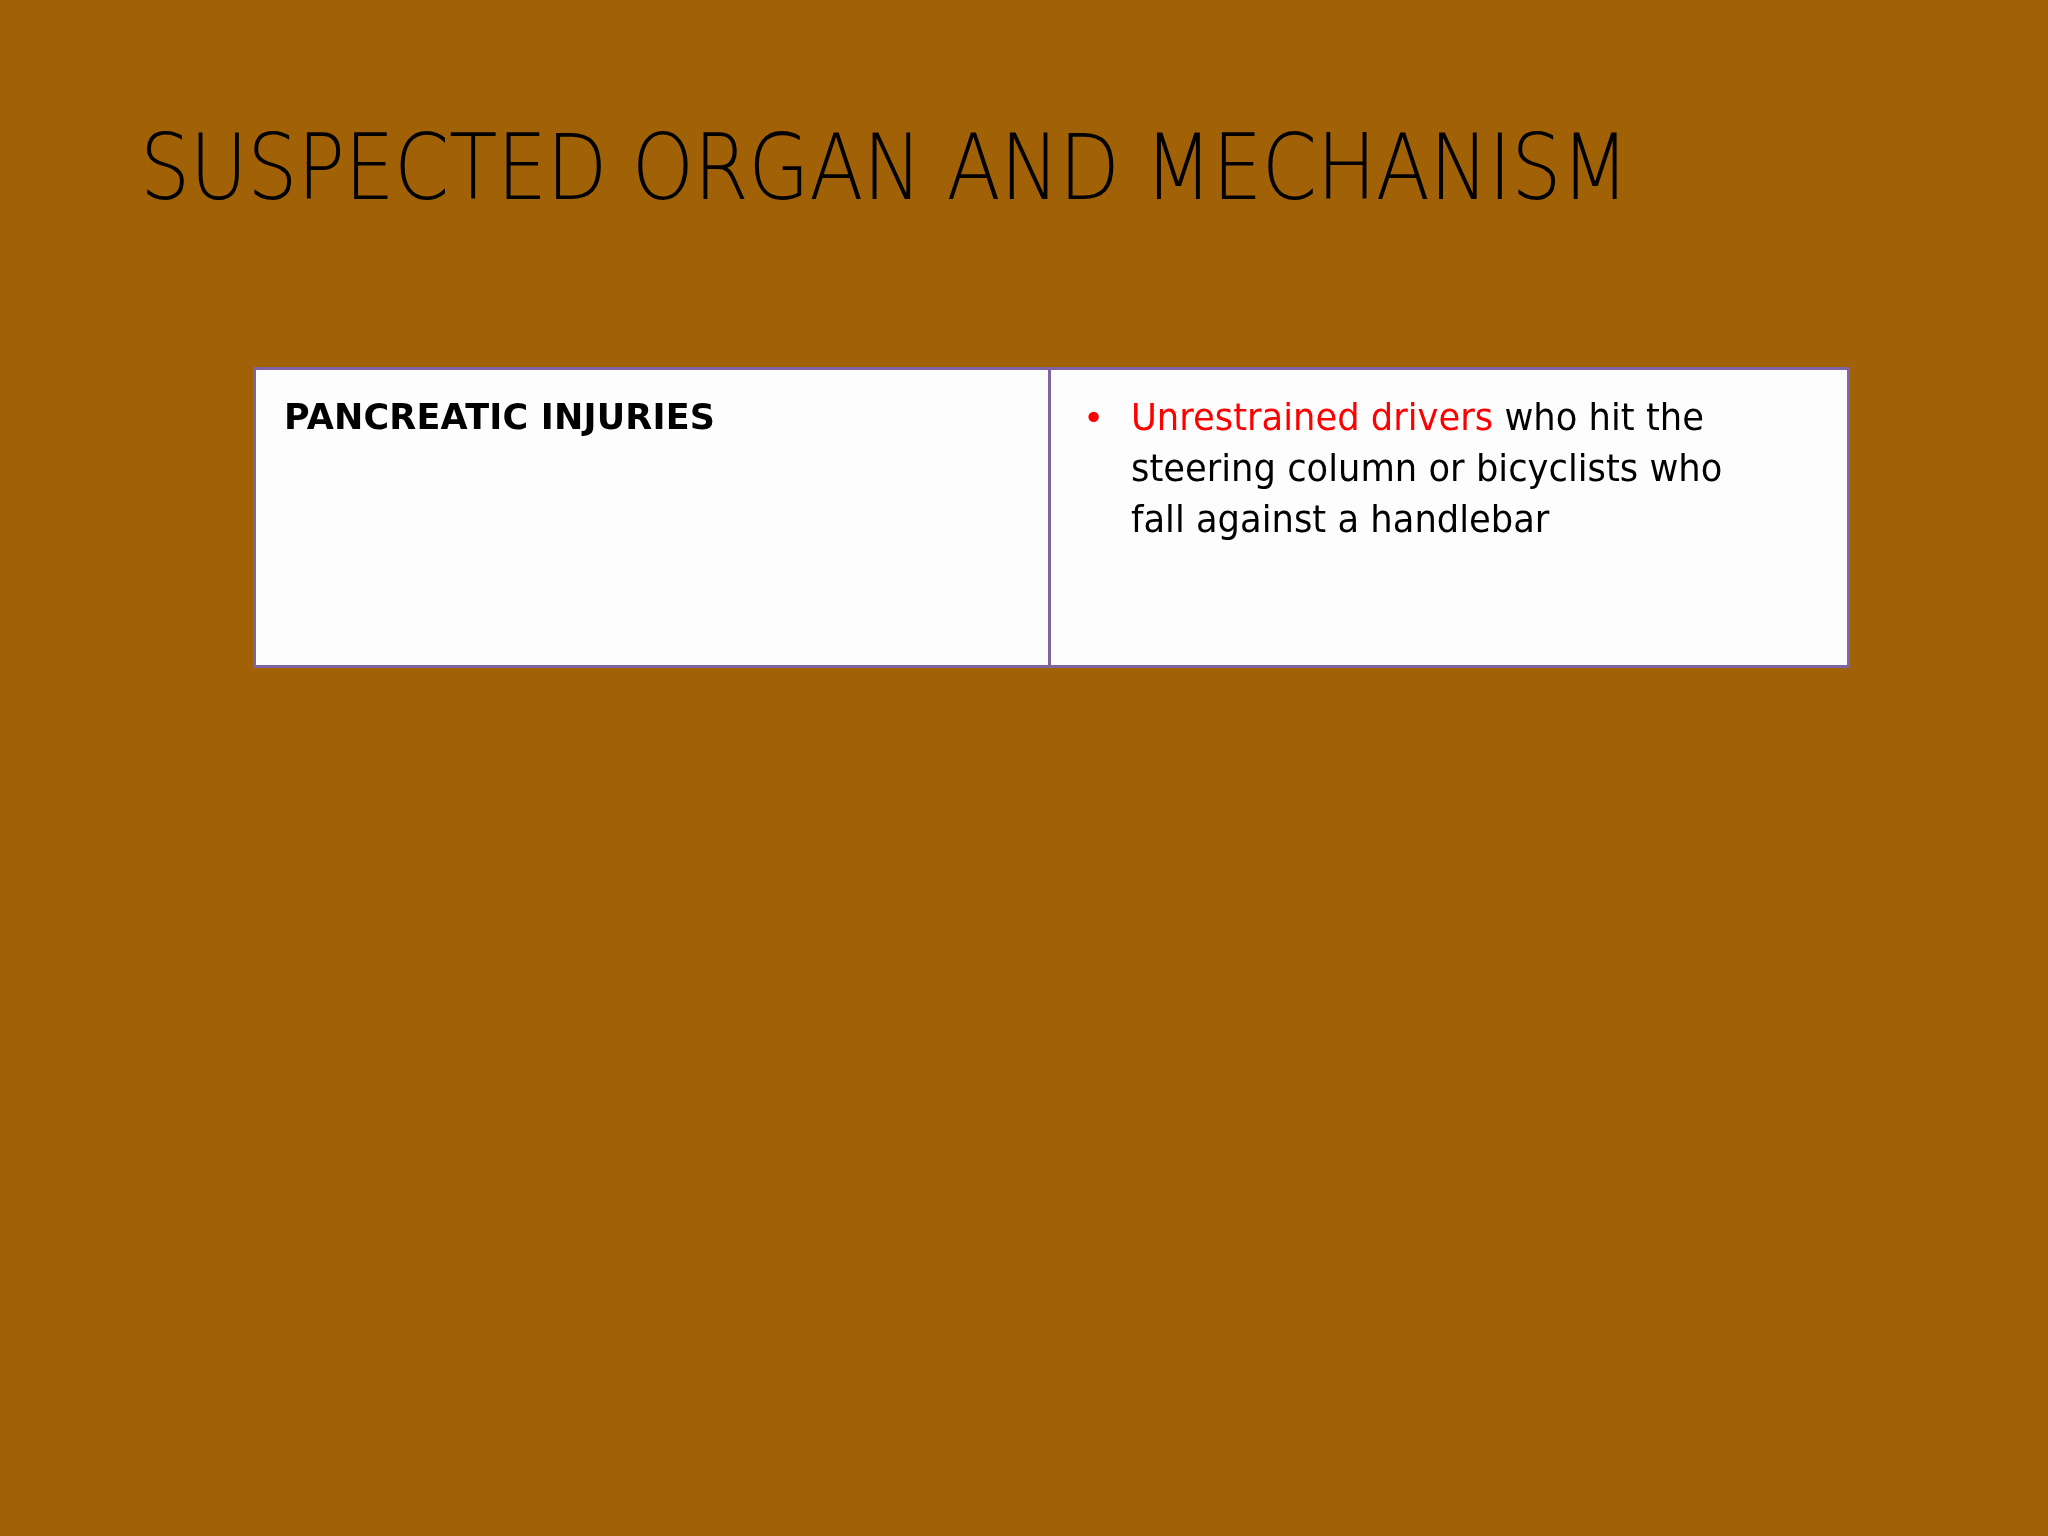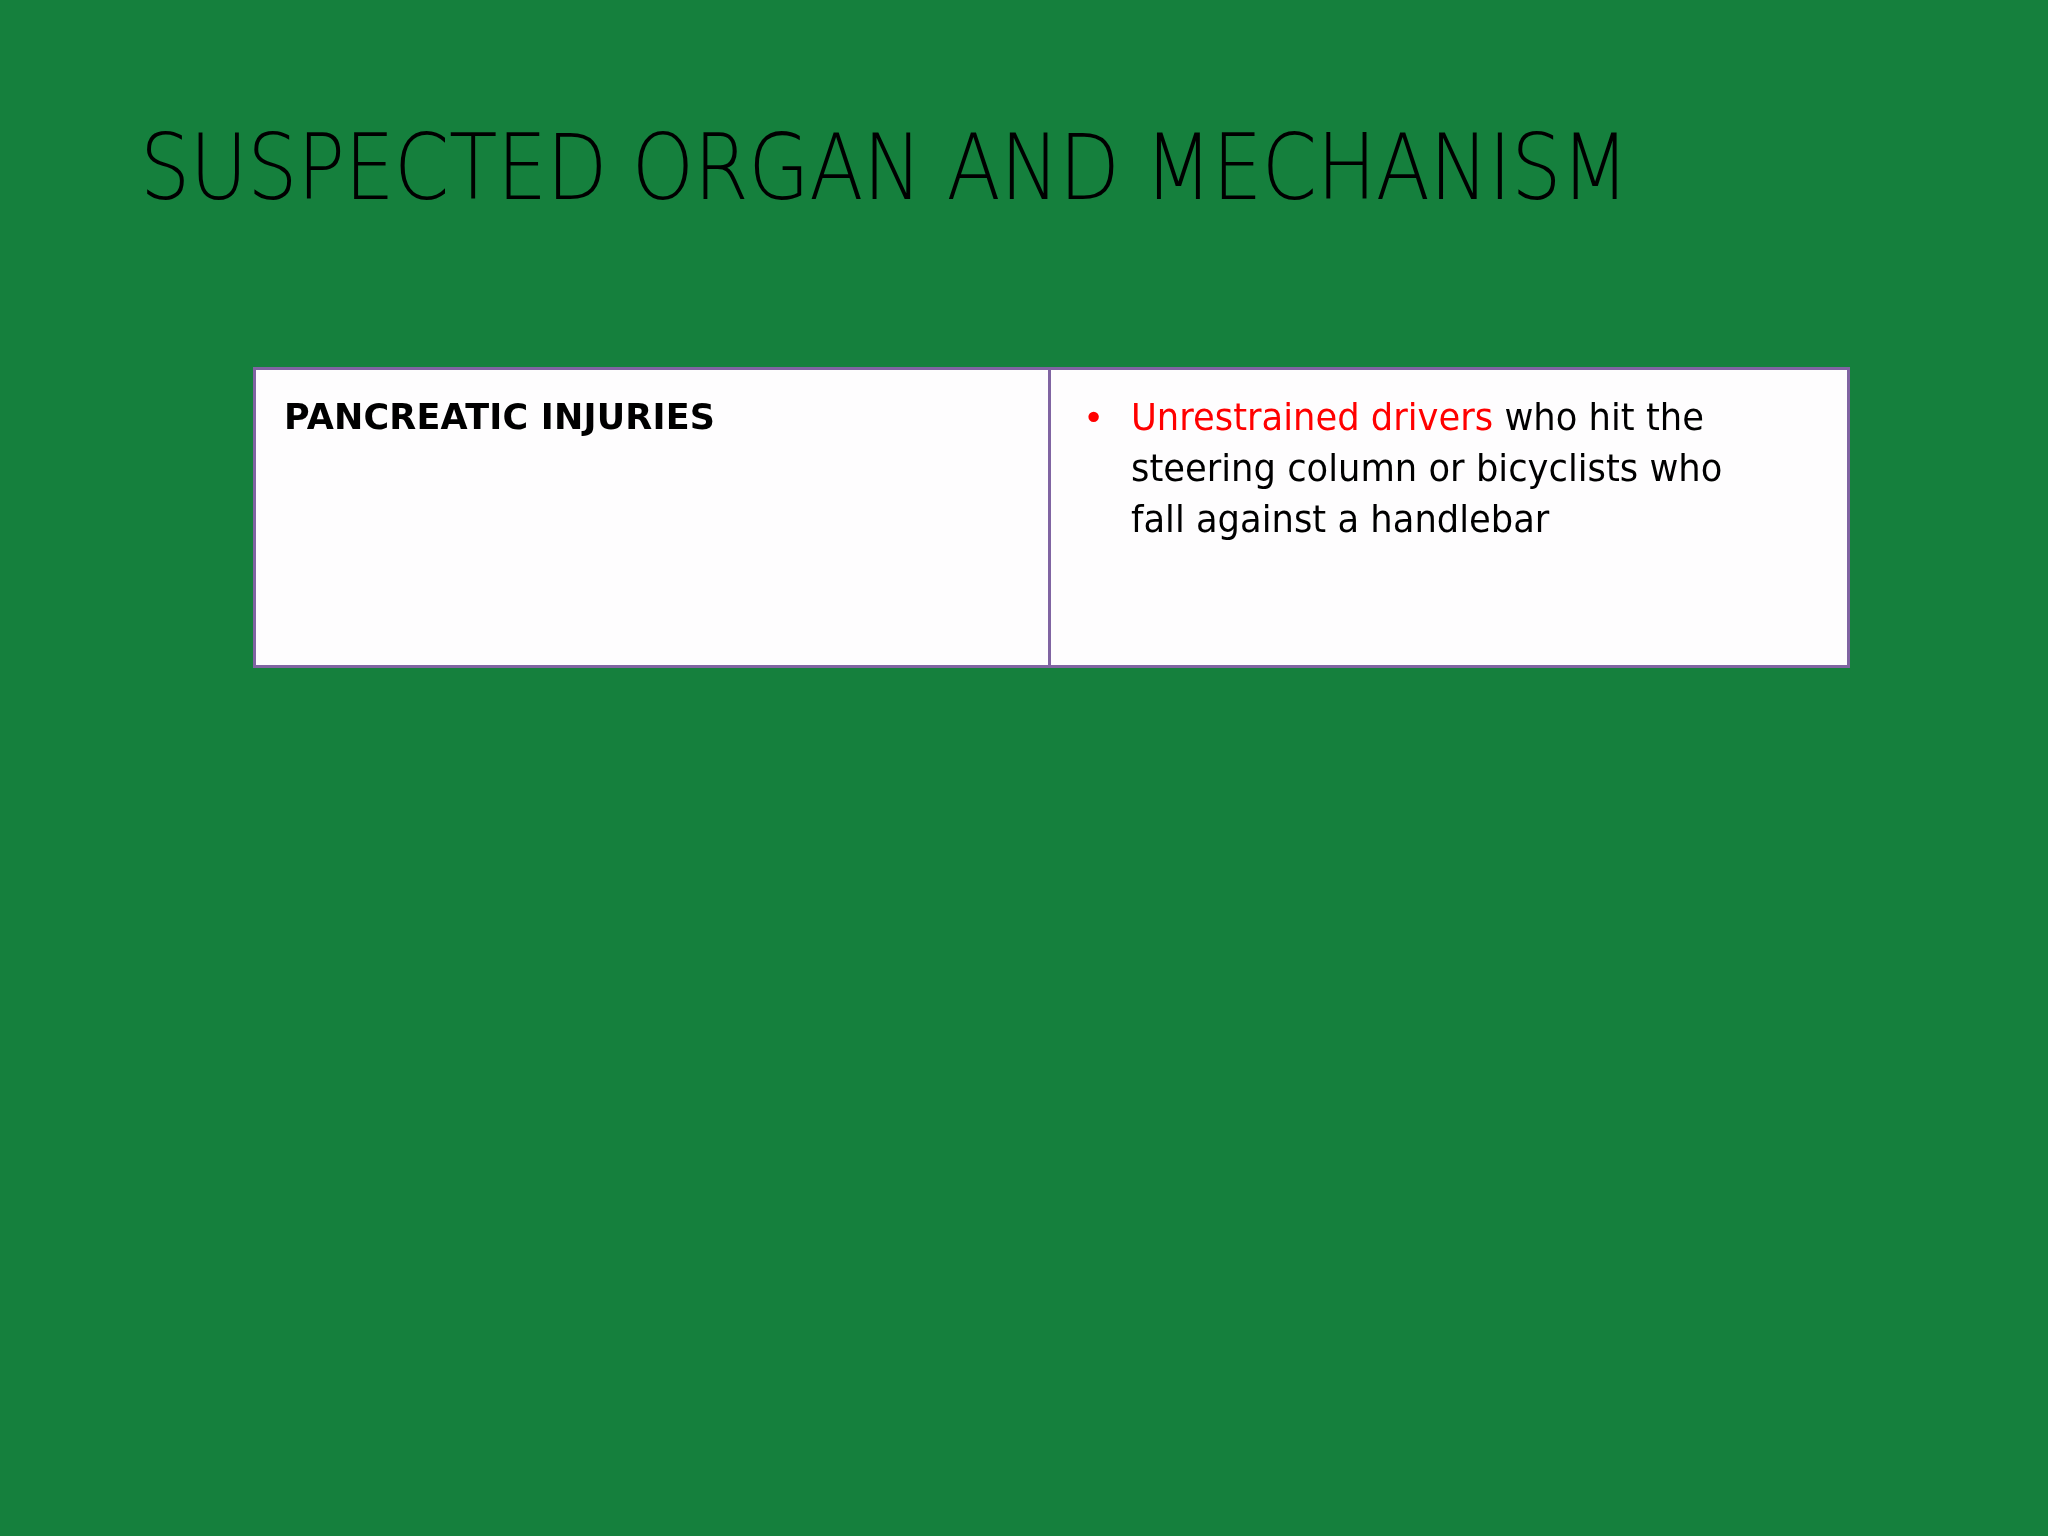--- a/index.html
+++ b/index.html
@@ -12,21 +12,21 @@
     background: #ffffff;
     font-family: "Liberation Sans", sans-serif;
     overflow: hidden;
     position: relative;
   }
 
   
   .slide {
     position: absolute;
     inset: 0;
-    background: #15803d;
+    background: #a16207;
   }
 
   
   .slide-title {
     position: absolute;
     left: 140px;
     top: 118px;
     width: 1800px;
     font-family: "DejaVu Sans", sans-serif;
     font-size: 90px;

